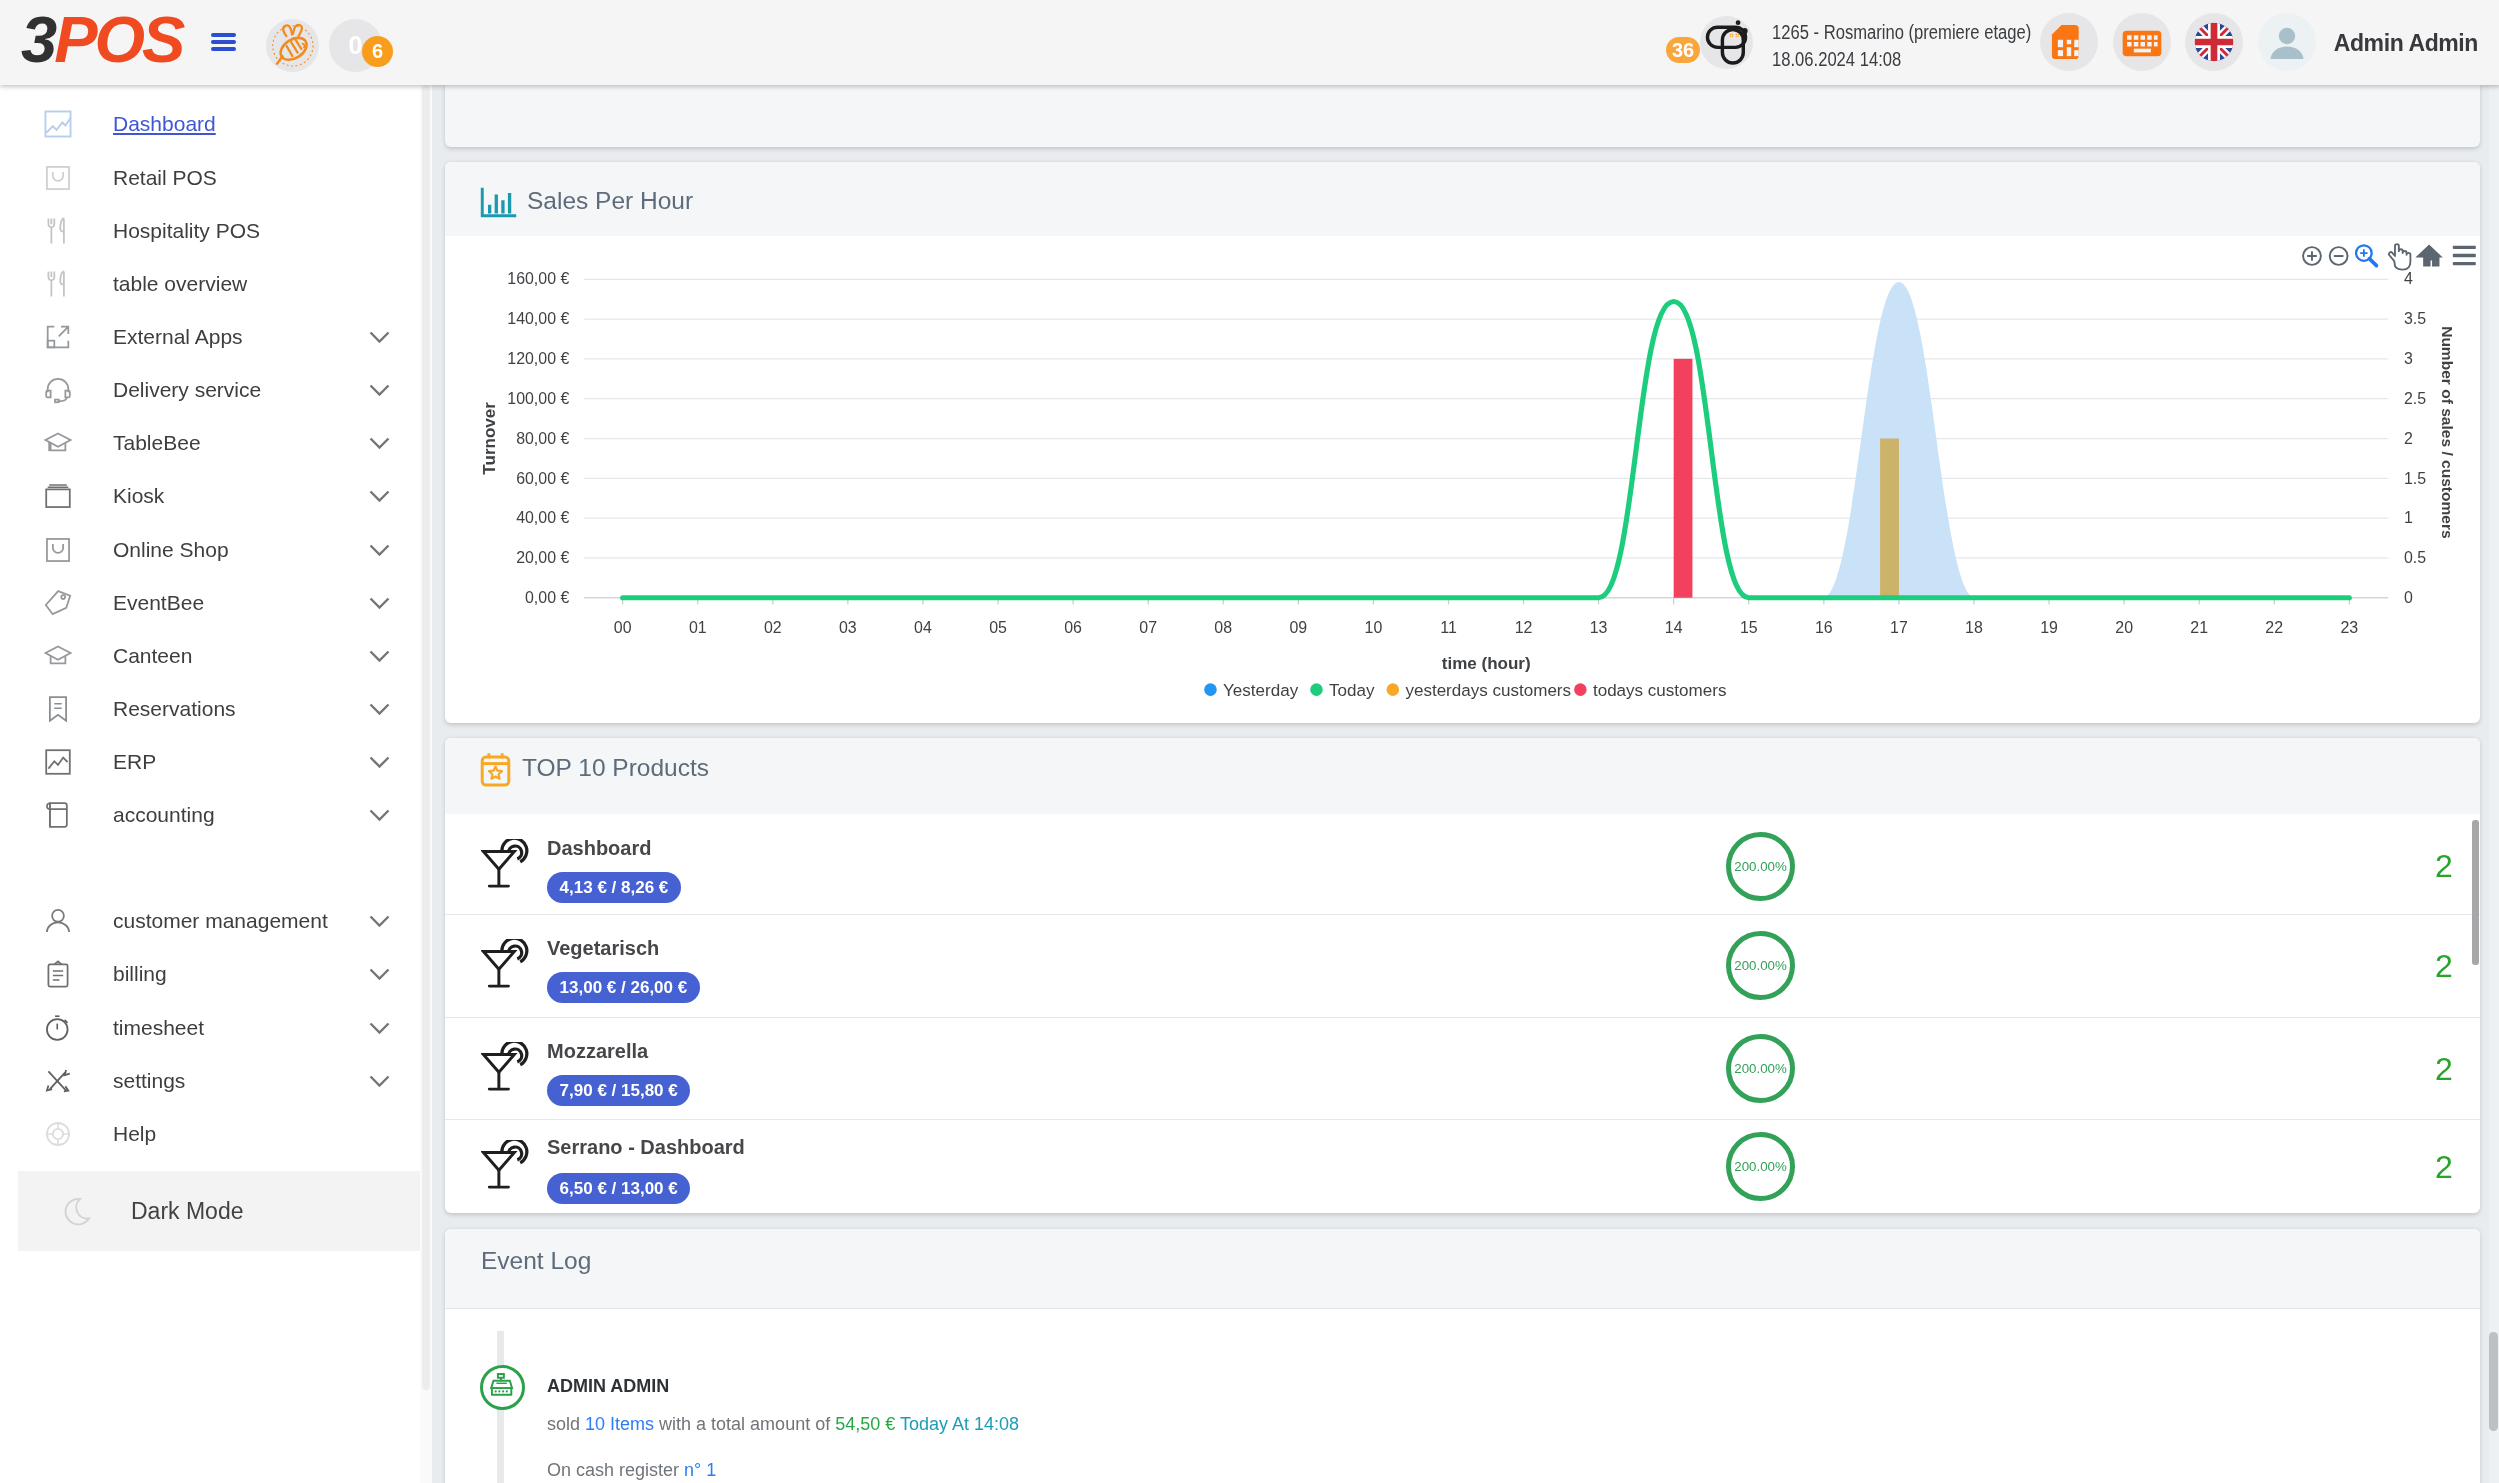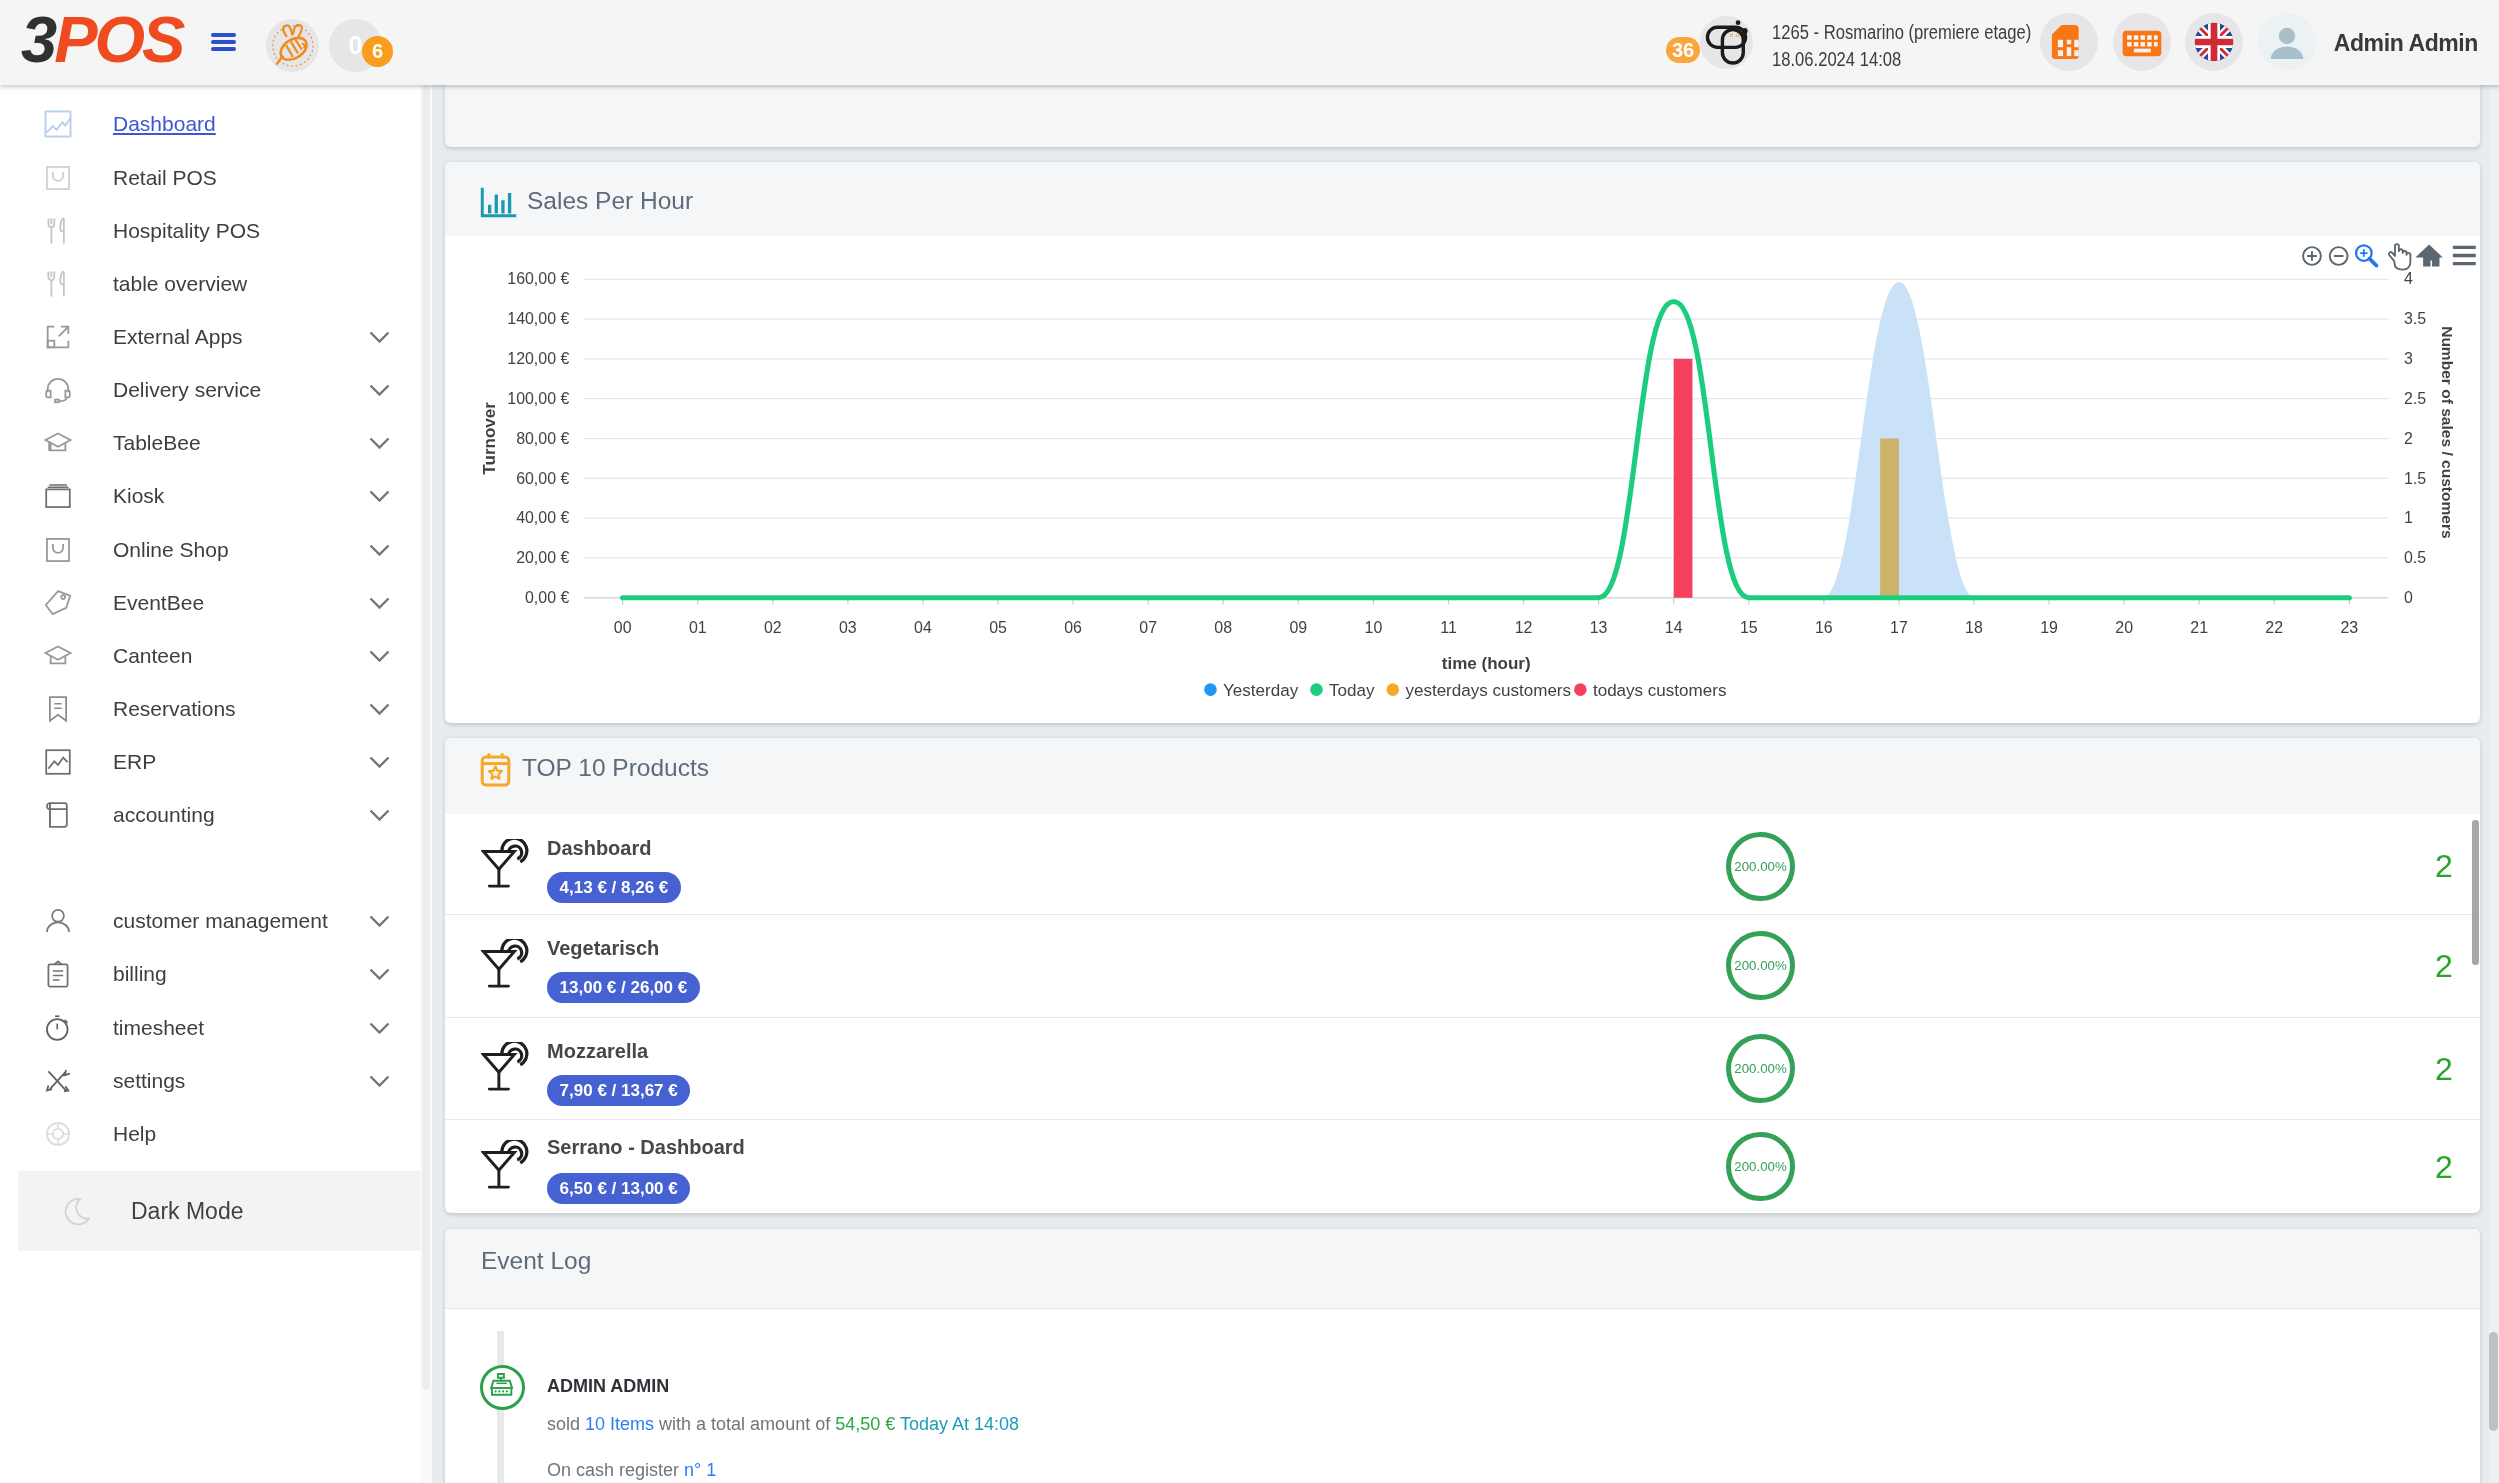--- a/index.html
+++ b/index.html
@@ -585,21 +585,21 @@
   <div class="prow" style="top:279px;height:102px;">
     <svg class="martini" style="top:25px;" viewBox="0 0 66 72">
         <g fill="none" stroke="#1f1f1f" stroke-width="4">
           <path d="M3 17 H45 L24 41 Z"></path>
           <path d="M24 41 V62 M11 64 H37" stroke-linecap="round"></path>
           <path d="M28 16 a17 17 0 1 1 25 15" stroke-width="4.4"></path>
           <path d="M37 19 a9 9 0 1 1 12 8" stroke-width="4.4"></path>
         </g>
       </svg>
     <div class="pname" style="top:23px;">Mozzarella</div>
-    <div class="ppill" style="top:58px;">7,90 € / 13,67 €</div>
+    <div class="ppill" style="top:58px;">7,90 € / 15,80 €</div>
     <div class="pcirc" style="top:17px;"><span>200.00%</span></div>
     <div class="pnum" style="top:34px;">2</div>
   </div>
   <div class="prow" style="top:381px;height:94px;">
     <svg class="martini" style="top:21px;" viewBox="0 0 66 72">
         <g fill="none" stroke="#1f1f1f" stroke-width="4">
           <path d="M3 17 H45 L24 41 Z"></path>
           <path d="M24 41 V62 M11 64 H37" stroke-linecap="round"></path>
           <path d="M28 16 a17 17 0 1 1 25 15" stroke-width="4.4"></path>
           <path d="M37 19 a9 9 0 1 1 12 8" stroke-width="4.4"></path>

